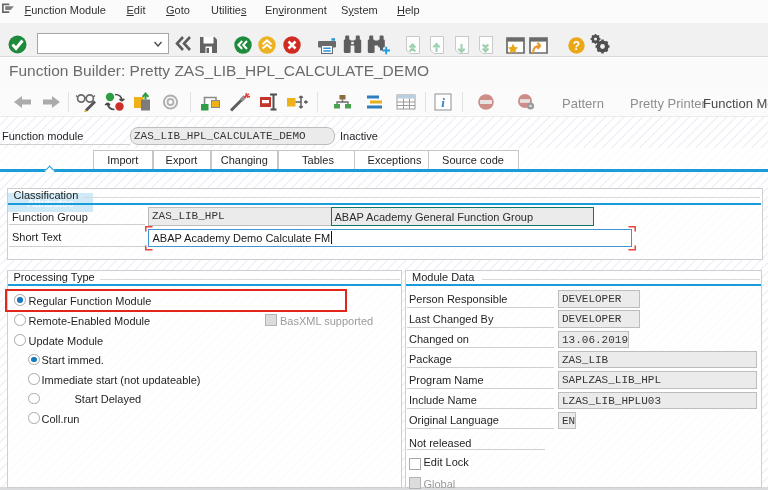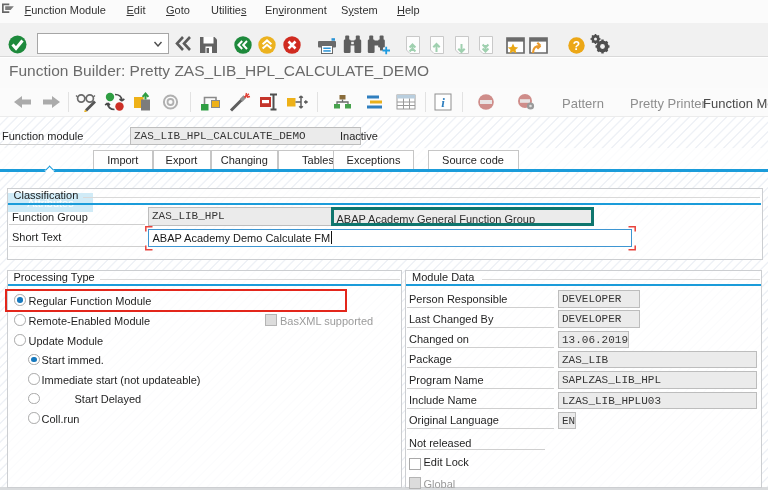--- a/index.html
+++ b/index.html
@@ -11,21 +11,21 @@
 #apptoolbar{left:0;top:88px;width:768px;height:29px;background:#fbfbfb;border-bottom:1px solid #ececec;}
 #work{left:0;top:117px;width:768px;height:373px;
  background:repeating-linear-gradient(135deg,#ffffff 0px,#ffffff 4.5px,#eef1f6 5.3px,#eef1f6 5.9px,#ffffff 6.6px);}
 #bottomstrip{left:0;top:487px;width:768px;height:3px;background:#d9dbdd;}
 .menuitem{top:4px;color:#333;}
 .menuitem u{text-decoration:underline;}
 #title{left:9px;top:62px;font-size:15.5px;color:#6b6b6b;}
 .apptext{top:96px;font-size:13px;color:#8e8e8e;}
 
 .ro{background:#ebebeb;border:1px solid #bdbdbd;font-family:"Liberation Mono",monospace;font-size:11px;color:#363636;padding:2px 0 0 3px;overflow:hidden;white-space:nowrap;}
-.rosans{background:#ebebeb;border:3px solid #0f766e;font-size:11px;color:#2c2c2c;padding:2.5px 0 0 2.5px;overflow:hidden;white-space:nowrap;}
+.rosans{background:#ebebeb;border:1px solid #0f766e;font-size:11px;color:#2c2c2c;padding:2.5px 0 0 2.5px;overflow:hidden;white-space:nowrap;}
 .lbl{color:#1f1f1f;}
 .lblline{border-bottom:1px solid #cfcfcf;height:1px;}
 
 .gbox{border:1px solid #ccced1;background:rgba(255,255,255,0.8);}
 .gtitle{color:#1c1c1c;}
 .blueline{background:#1b9cda;height:2px;}
 
 .tab{top:149.5px;height:19px;background:#fff;border:1px solid #c6c6c6;border-bottom:none;text-align:center;padding-top:3px;color:#262626;}
 .tabsel{background:#189cd8;border:1px solid #189cd8;color:#fff;margin-top:43px;}
 
@@ -251,30 +251,30 @@
 <span class="abs apptext" style="left:630px">Pretty Printer</span>
 <span class="abs apptext" style="left:703px;color:#4a4a4a;width:70px;overflow:hidden;white-space:nowrap;">Function Module Documentation</span>
 <div class="abs" style="left:68px;top:92px;width:1px;height:20px;background:#e2e2e2;"></div>
 <div class="abs" style="left:190px;top:92px;width:1px;height:20px;background:#e2e2e2;"></div>
 <div class="abs" style="left:317px;top:92px;width:1px;height:20px;background:#e2e2e2;"></div>
 <div class="abs" style="left:425px;top:92px;width:1px;height:20px;background:#e2e2e2;"></div>
 <div class="abs" style="left:462px;top:92px;width:1px;height:20px;background:#e2e2e2;"></div>
 
 <span class="abs lbl" style="left:2px;top:130px;">Function module</span>
 <div class="abs lblline" style="left:0px;top:143.5px;width:130px;"></div>
-<div class="abs ro" style="left:130px;top:127px;width:231px;height:18px;">ZAS_LIB_HPL_CALCULATE_DEMO</div>
+<div class="abs ro" style="left:130px;top:127px;width:205px;height:18px;border-radius:8px;">ZAS_LIB_HPL_CALCULATE_DEMO</div>
 <span class="abs lbl" style="left:340px;top:130px;">Inactive</span>
 
 <div class="abs" style="left:0;top:148px;width:768px;height:21px;background:rgba(255,255,255,0.75);"></div>
 <div class="abs tab tabsel" style="left:8px;width:85px;">Attributes</div>
 <div class="abs tab" style="left:93px;width:59.5px;">Import</div>
 <div class="abs tab" style="left:152.5px;width:58px;">Export</div>
 <div class="abs tab" style="left:210.5px;width:67.5px;">Changing</div>
 <div class="abs tab" style="left:278px;width:80px;">Tables</div>
-<div class="abs tab" style="left:333px;width:81px;">Exceptions</div>
+<div class="abs tab" style="left:354px;width:81px;">Exceptions</div>
 <div class="abs tab" style="left:427.5px;width:91px;">Source code</div>
 <div class="abs" style="left:0px;top:169.4px;width:768px;height:2.2px;background:#1b9cda;"></div>
 <div class="abs" style="left:45.5px;top:167.2px;width:7.2px;height:7.2px;background:#fff;border:1.7px solid #1b9cda;border-right-color:#fff;border-bottom-color:#fff;transform:rotate(45deg);"></div>
 
 <div class="abs gbox" style="left:6.5px;top:188px;width:756px;height:72px;"></div>
 <span class="abs gtitle" style="left:13.5px;top:189px;">Classification</span>
 <div class="abs" style="left:83px;top:197px;width:677px;height:1px;background:#d9d9d9;"></div>
 <div class="abs blueline" style="left:8px;top:202.5px;width:753px;"></div>
 <span class="abs lbl" style="left:12px;top:210.5px;">Function Group</span>
 <div class="abs lblline" style="left:9px;top:224px;width:136px;"></div>

